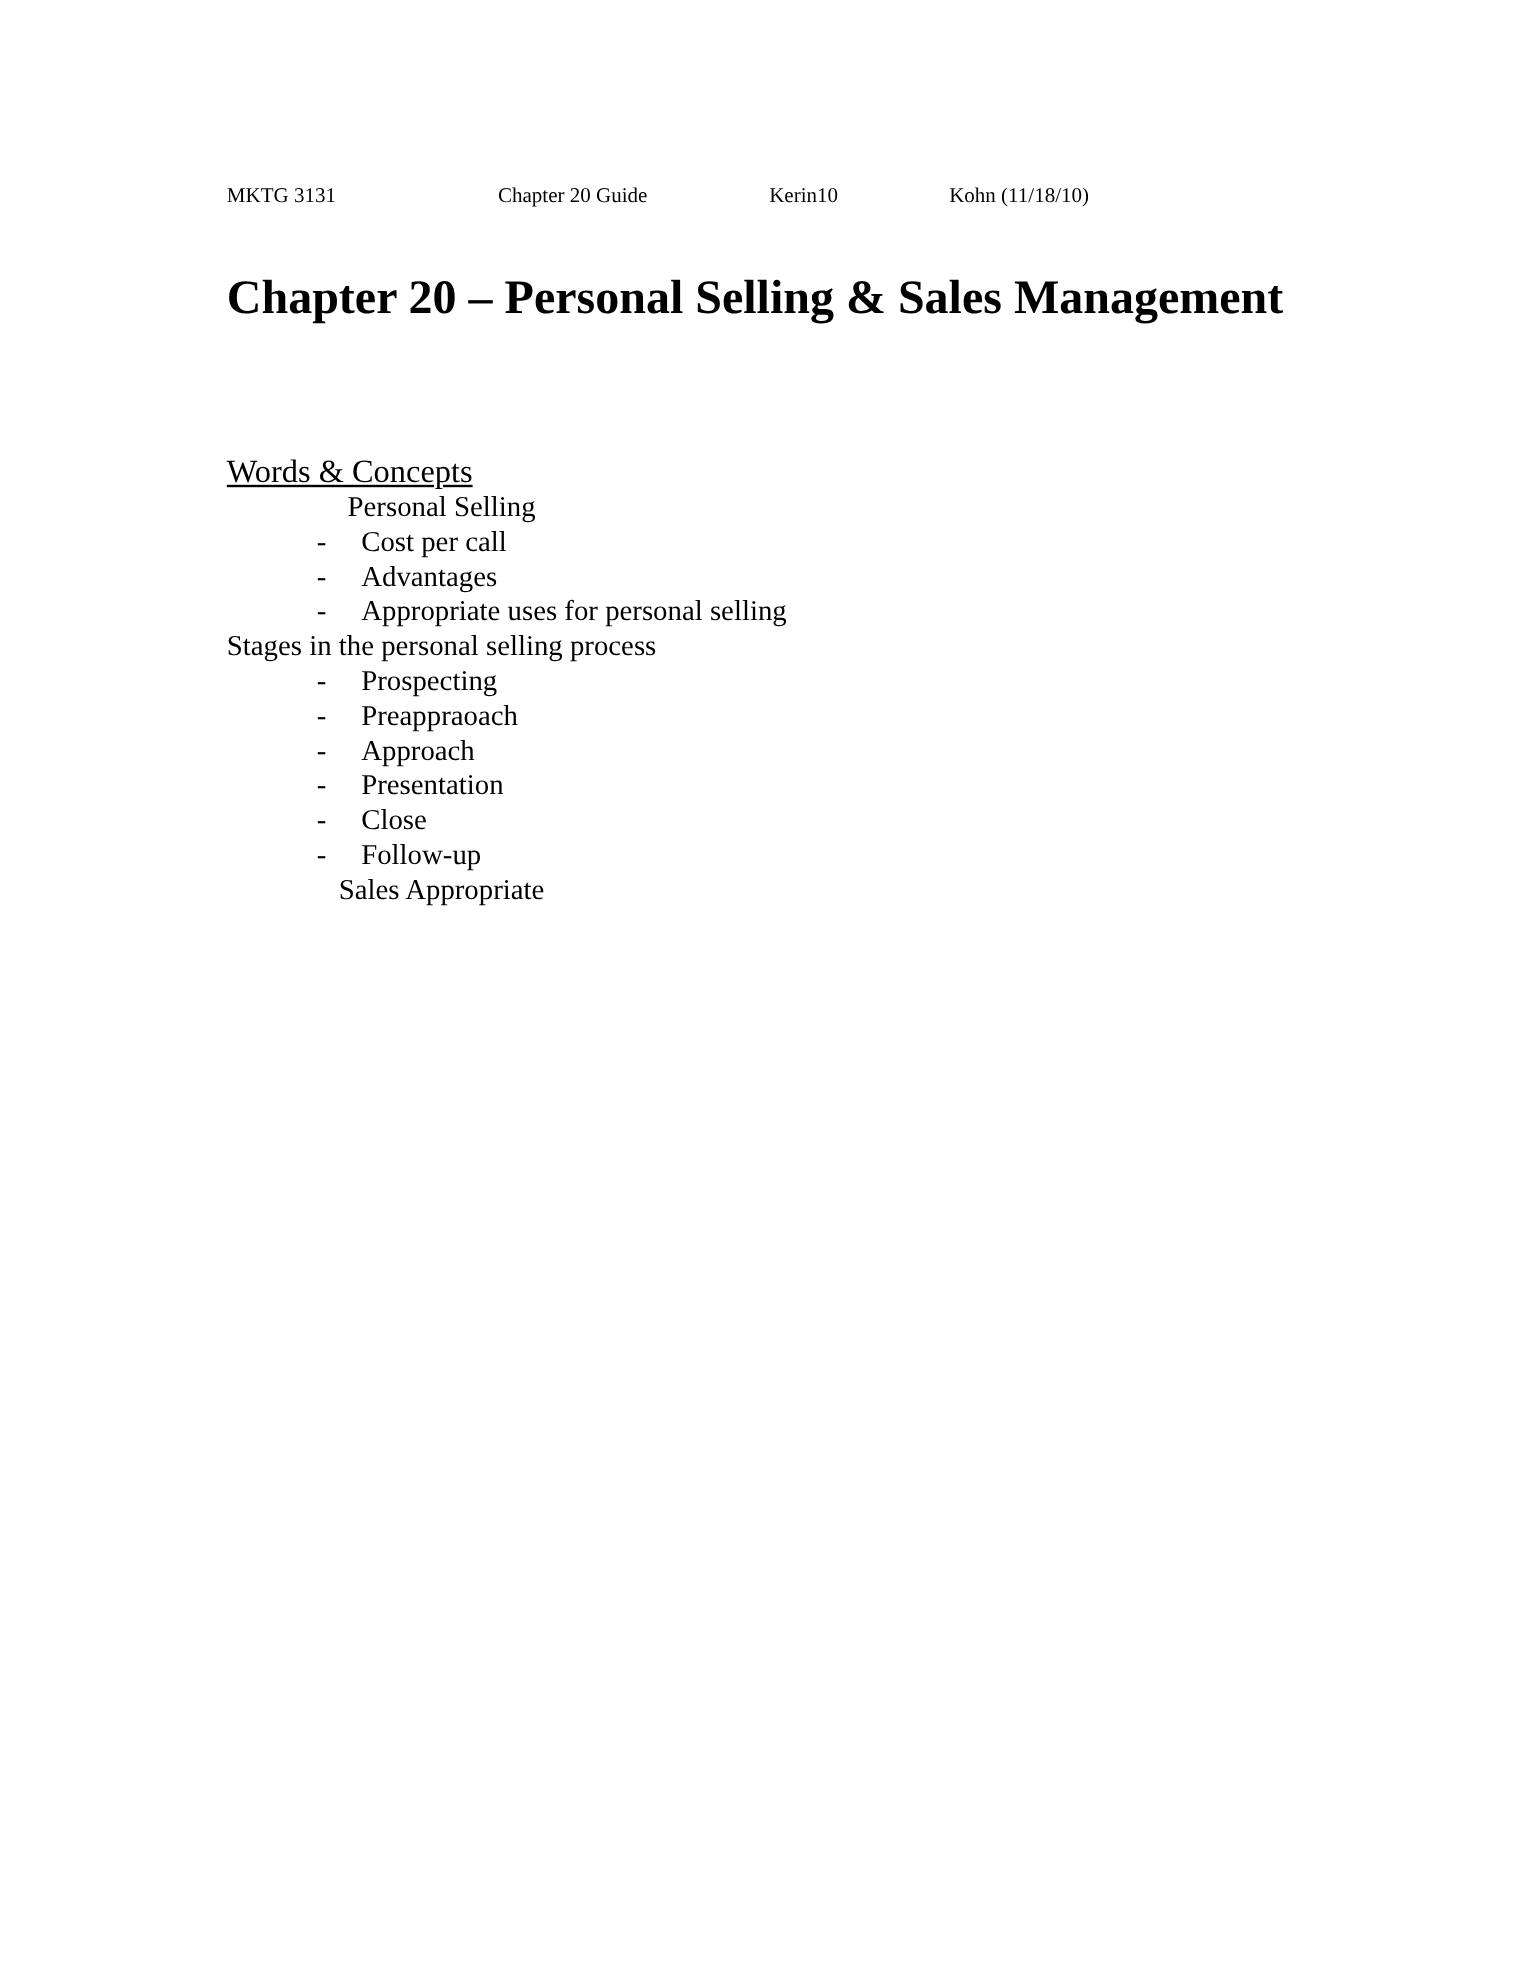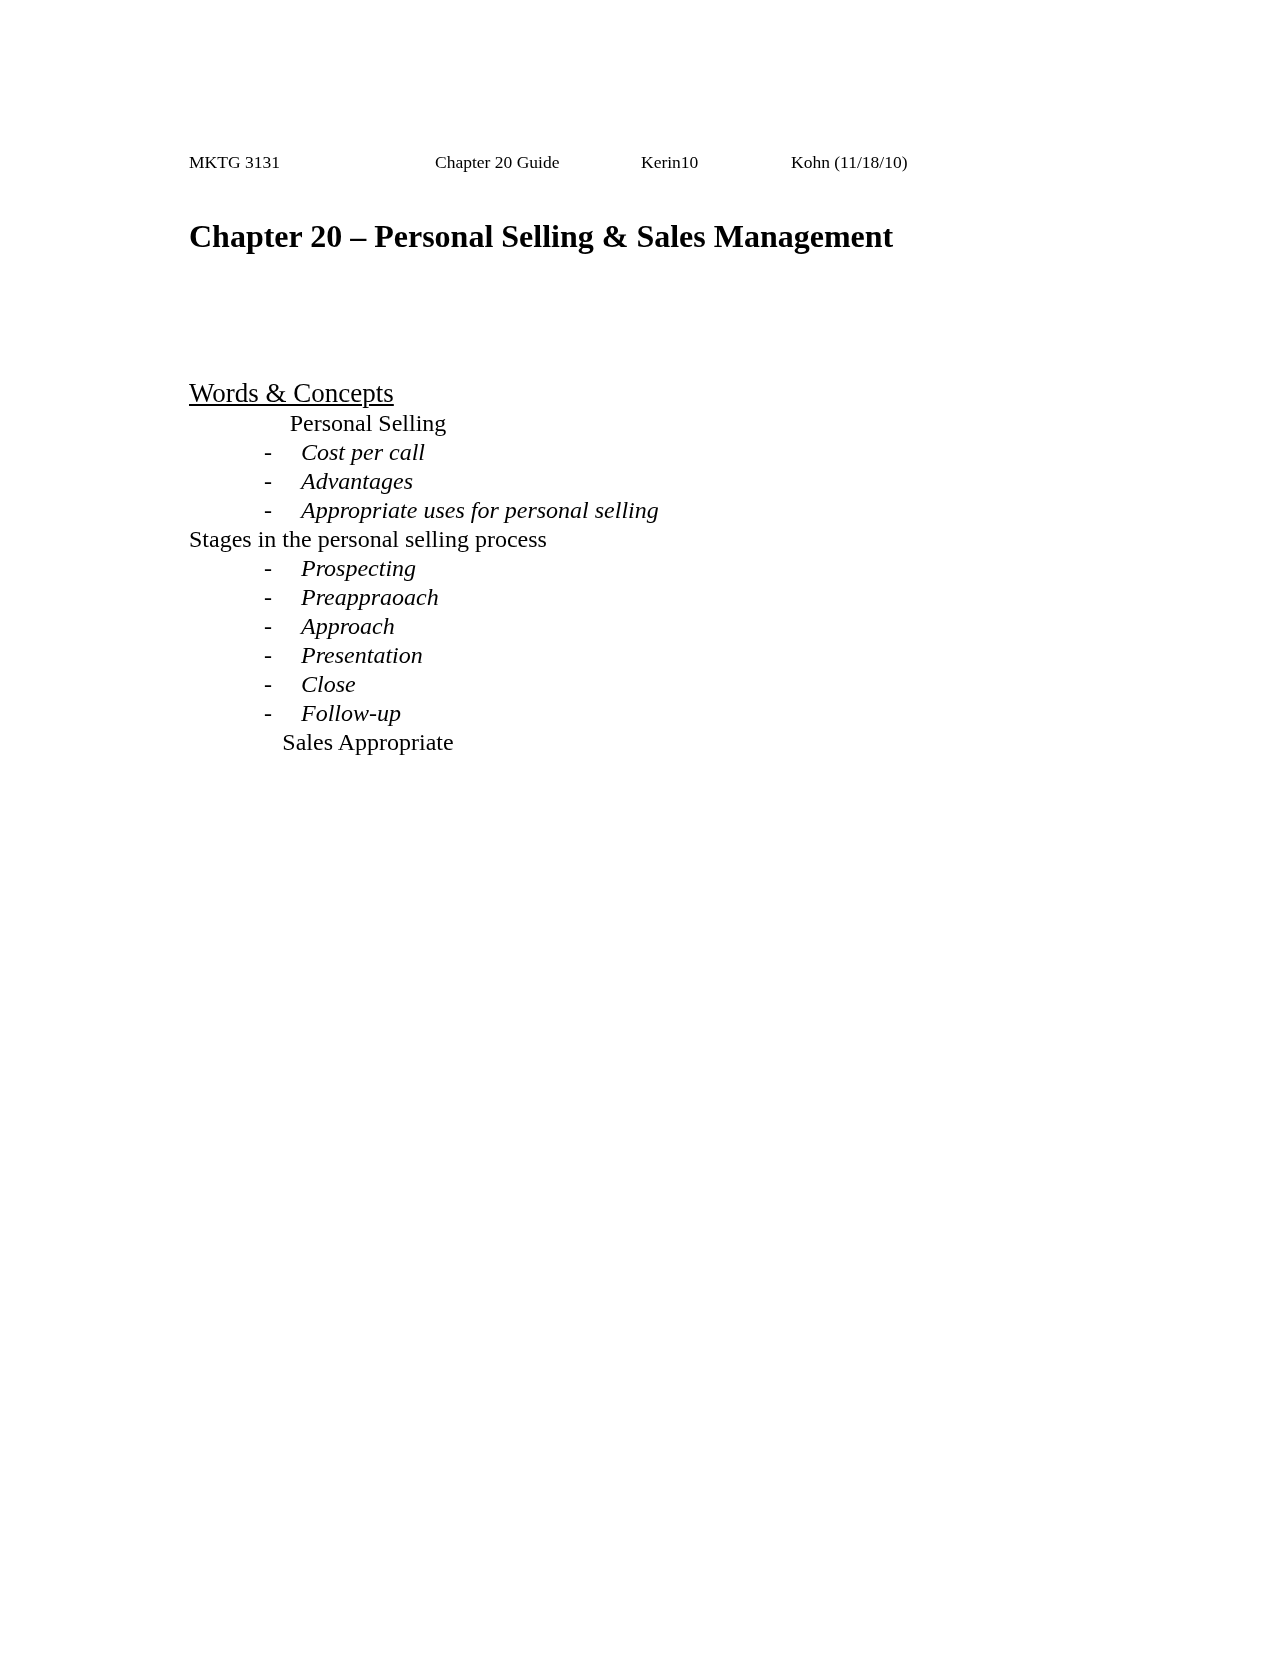--- a/index.html
+++ b/index.html
@@ -1,36 +1,36 @@
 <!DOCTYPE html>
 <html><head>
   <meta charset="utf-8">
   <style>
     html, body { margin: 0; padding: 0; background: #ffffff; }
     body { width: 1280px; height: 1656px; position: relative; overflow: hidden;
       font-family: "Liberation Serif", "DejaVu Serif", serif; color: #000; }
     .page { position: absolute; left: 0; top: 0; width: 1280px; height: 1656px; }
     .header-row { position: absolute; top: 151px; left: 0; width: 100%; font-size: 17.5px; line-height: 22px; }
     .header-row span { position: absolute; white-space: nowrap; }
-    .title { position: absolute; left: 189px; top: 216px; font-size: 32px; font-weight: bold; line-height: 40px; white-space: nowrap; }
+    .title { position: absolute; left: 189px; top: 228px; font-size: 40px; font-weight: bold; line-height: 40px; white-space: nowrap; }
     .content { position: absolute; left: 189px; top: 363px; font-size: 24px; line-height: 29px; }
     .section-heading { text-decoration: underline; font-size: 27px; line-height: 32px; white-space: nowrap; margin-top: 14px; }
     .line { white-space: nowrap; text-align: center; }
     .bullet { position: relative; height: 29px; white-space: nowrap; }
     .bullet .dash { position: absolute; left: 75px; }
-    .bullet .text { position: absolute; left: 112px; font-style: italic; }
+    .bullet .text { position: absolute; left: 112px; }
   </style>
 </head>
 <body>
 
 <div class="page">
 
   <div class="header-row">
     <span style="left:189px">MKTG 3131</span>
-    <span style="left:435px">Chapter 20 Guide</span>
+    <span style="left:415px">Chapter 20 Guide</span>
     <span style="left:641px">Kerin10</span>
     <span style="left:791px">Kohn (11/18/10)</span>
   </div>
 
   <div class="title">Chapter 20 – Personal Selling &amp; Sales Management</div>
 
   <div class="content">
     <div class="section-heading">Words &amp; Concepts</div>
 
     <div class="line">Personal Selling</div>

